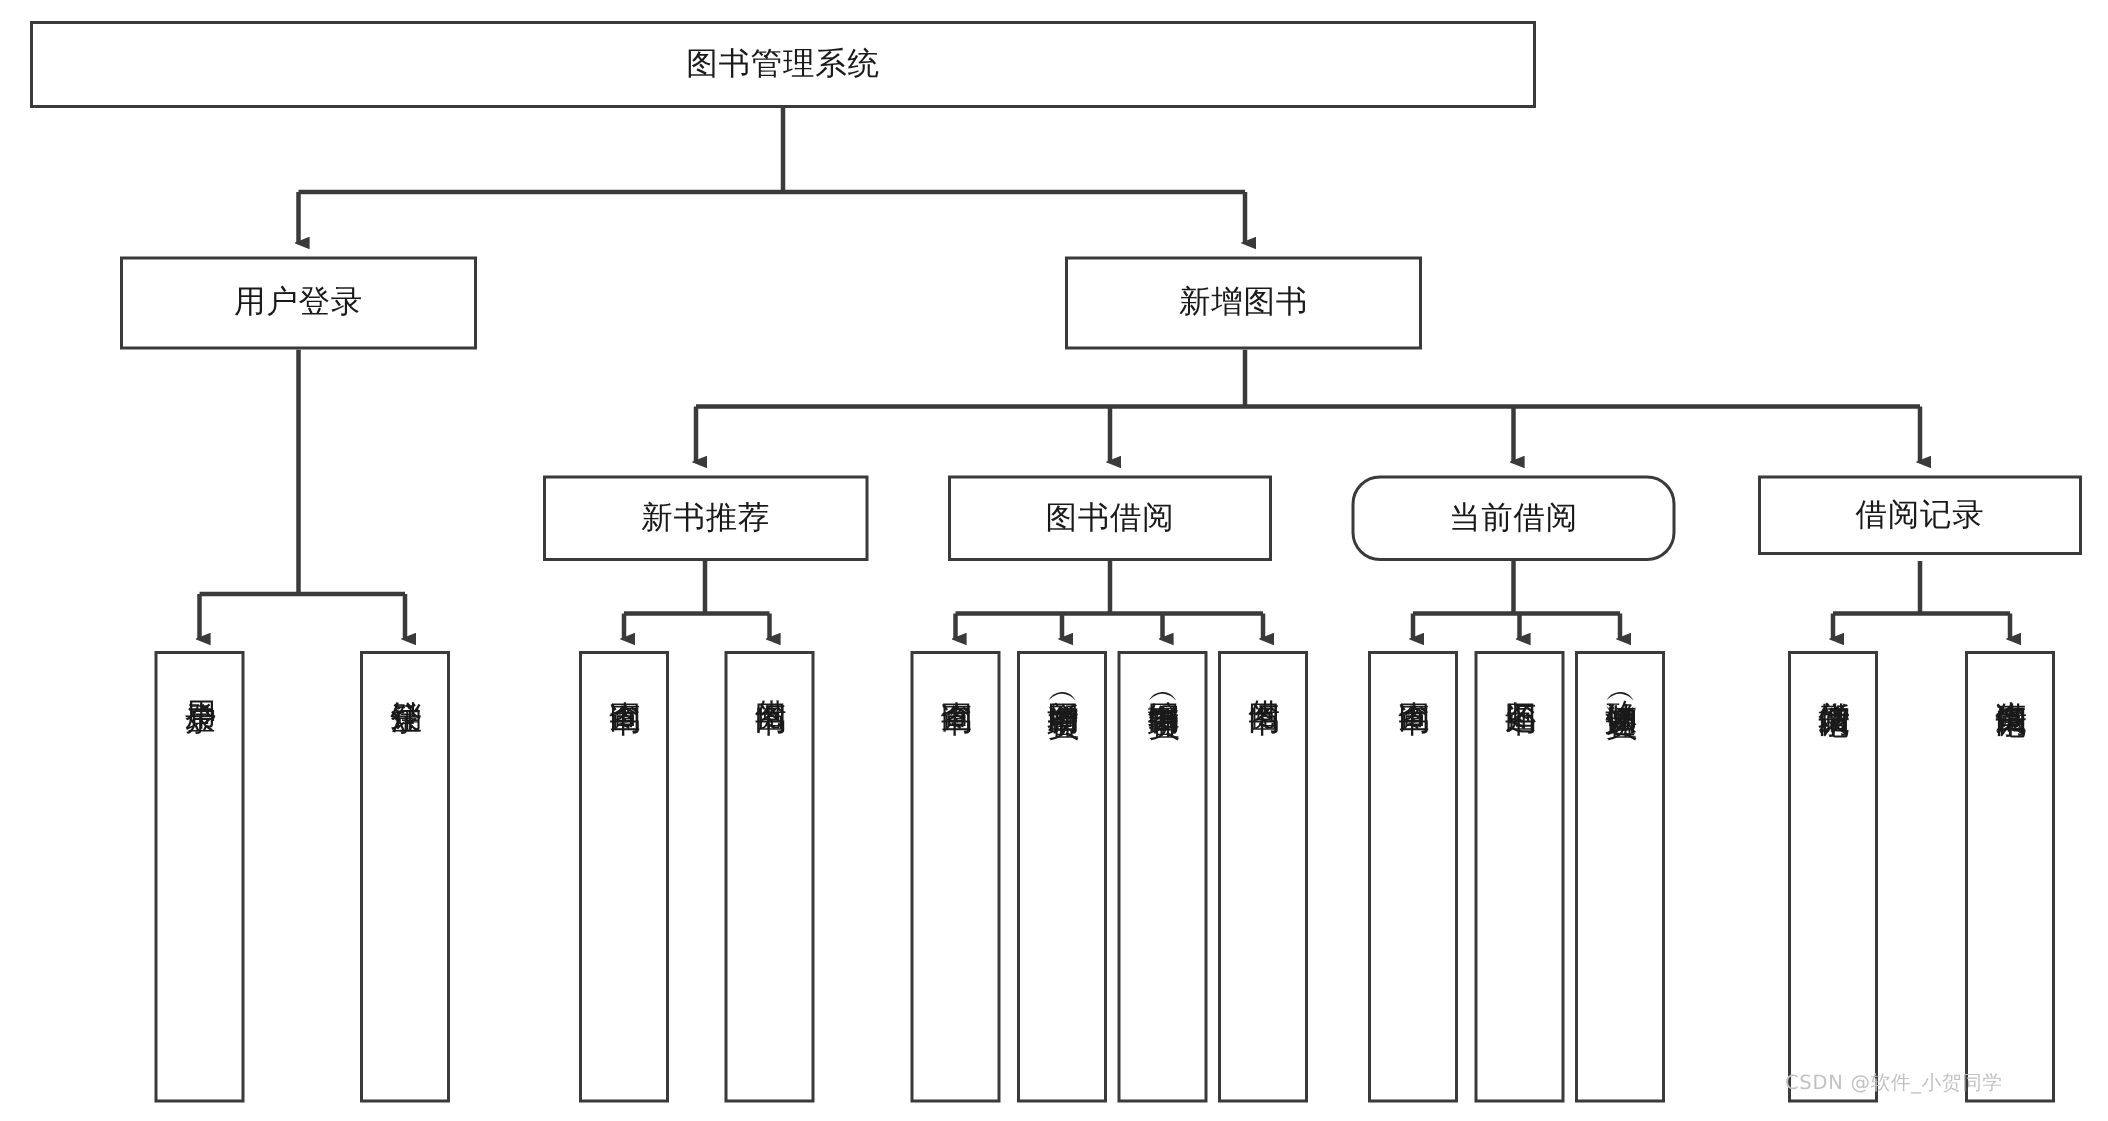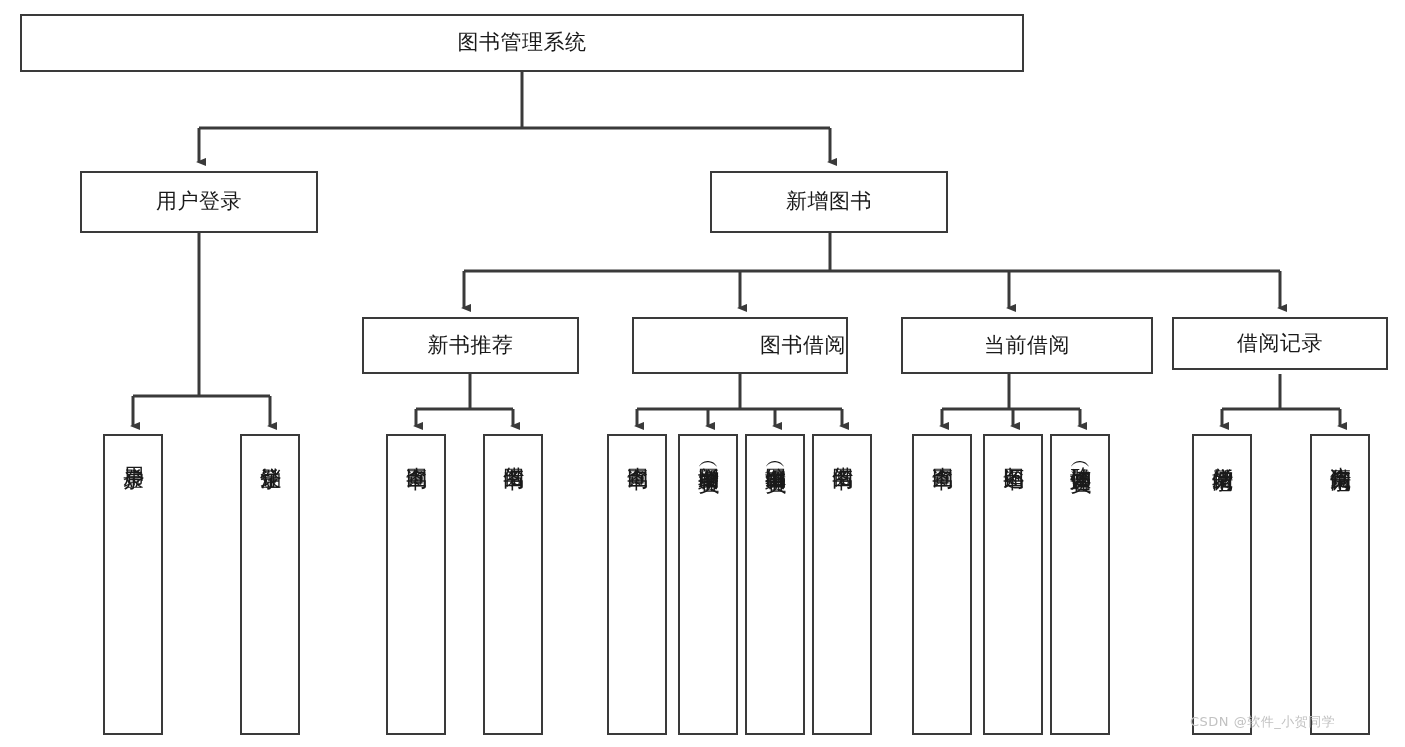--- a/index.html
+++ b/index.html
@@ -135,24 +135,24 @@
   <div class="node node-h" style="left:80px; top:171px; width:238px; height:62px;">
     <span class="hlabel">用户登录</span>
   </div>
   <div class="node node-h" style="left:710px; top:171px; width:238px; height:62px;">
     <span class="hlabel">新增图书</span>
   </div>
 
   <div class="node node-h" style="left:362px; top:317px; width:217px; height:57px;">
     <span class="hlabel">新书推荐</span>
   </div>
-  <div class="node node-h" style="left:632px; top:317px; width:216px; height:57px;justify-content:flex-end;">
+  <div class="node node-h" style="left:632px; top:317px; width:216px; height:57px;">
     <span class="hlabel">图书借阅</span>
   </div>
-  <div class="node node-h" style="left:901px; top:317px; width:252px; height:57px;">
+  <div class="node node-h" style="left:901px; top:317px; width:216px; height:57px;border-radius:19px;">
     <span class="hlabel">当前借阅</span>
   </div>
   <div class="node node-h" style="left:1172px; top:317px; width:216px; height:53px;">
     <span class="hlabel">借阅记录</span>
   </div>
 
   <div class="node node-v" style="left:103px; top:434px; width:60px; height:301px;">
     <span class="vlabel">用户登录</span>
   </div>
   <div class="node node-v" style="left:240px; top:434px; width:60px; height:301px;">

